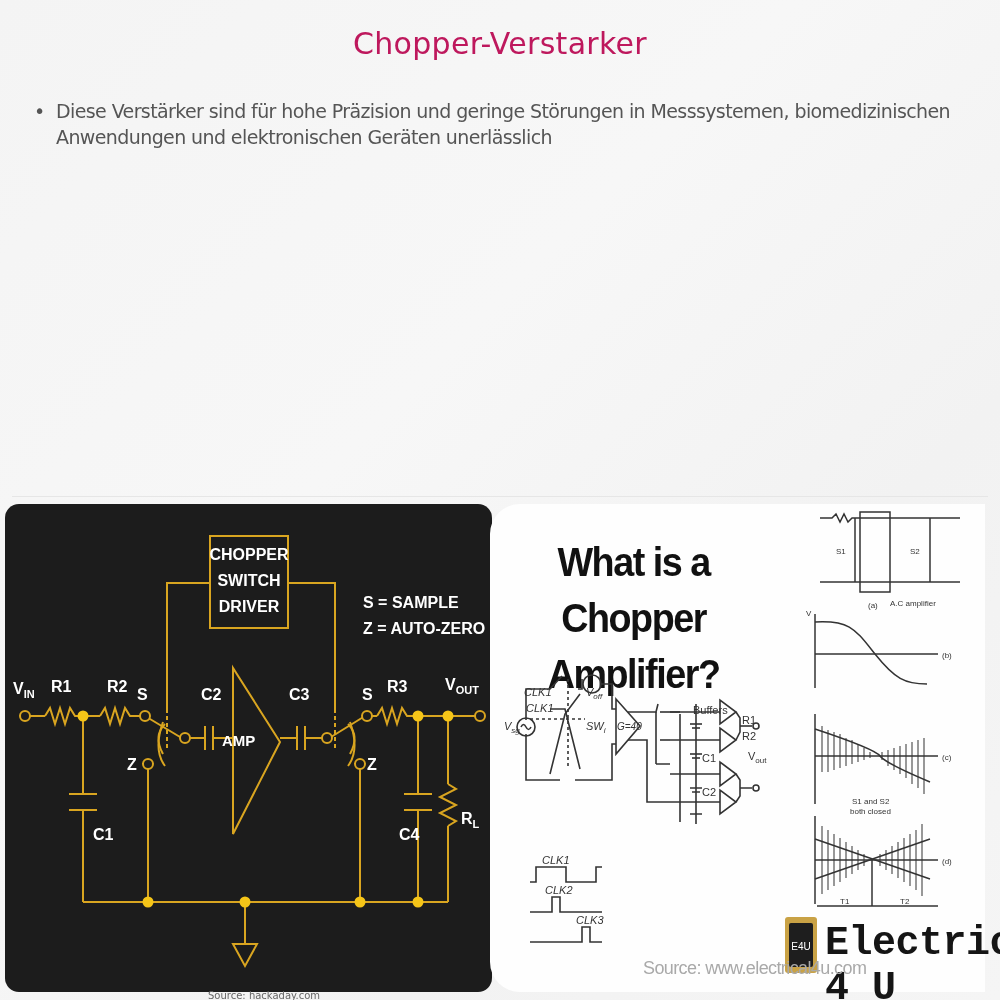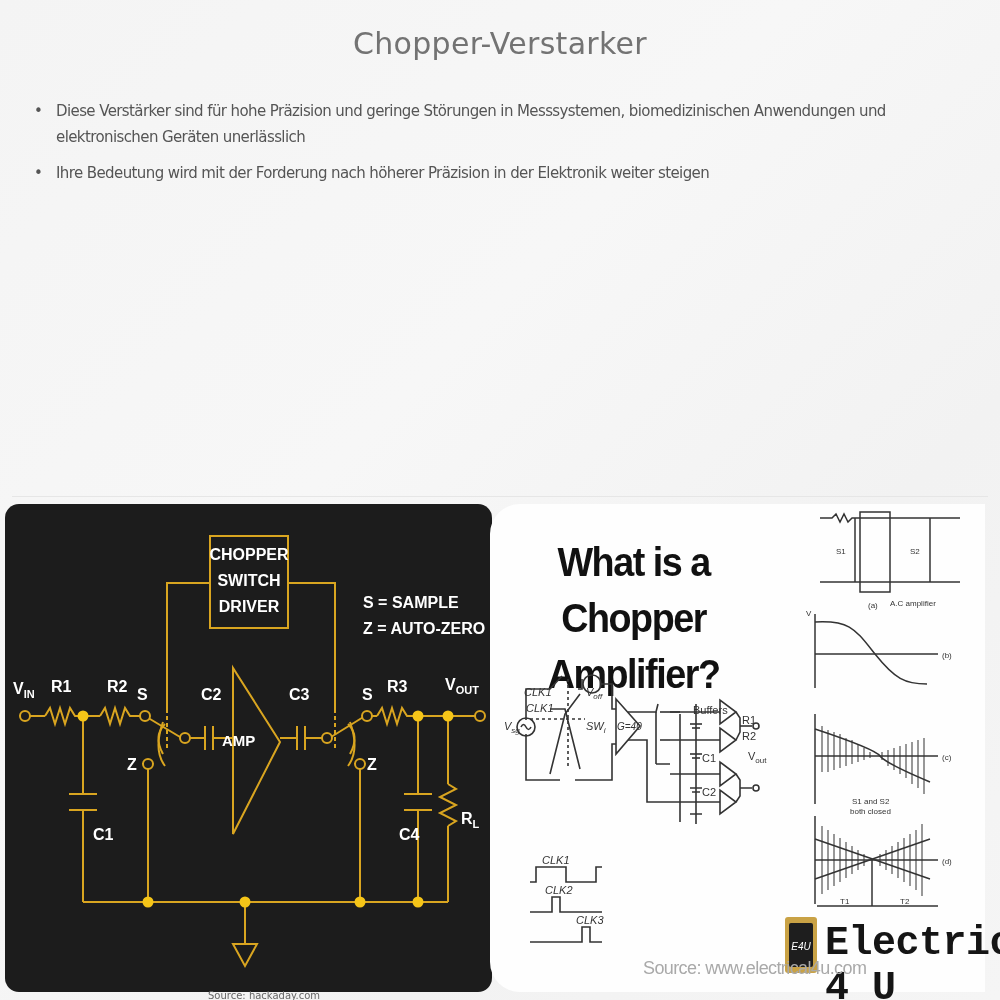--- a/index.html
+++ b/index.html
@@ -4,53 +4,52 @@
 <style>
   html, body { margin: 0; padding: 0; }
   body {
     width: 1000px; height: 1000px; overflow: hidden; position: relative;
     background: linear-gradient(135deg, #f4f4f4 0%, #f7f7f7 40%, #f2f2f2 70%, #f5f5f5 100%);
     font-family: "DejaVu Sans", "Liberation Sans", sans-serif;
     color: #555;
   }
   .title {
     position: absolute; top: 26px; left: 0; width: 1000px; text-align: center;
-    font-size: 30px; color: #737373; letter-spacing: 0.3px;
+    font-size: 30px; color: #be185d; letter-spacing: 0.3px;
   }
   .bullets { position: absolute; top: 98px; left: 34px; width: 940px; margin: 0; padding: 0; list-style: none; }
   .bullets li { position: relative; padding-left: 22px; font-size: 22px; line-height: 26px; color: #555; margin-bottom: 10px; }
   .bullets li::before { content: "•"; position: absolute; left: 0; top: 0; color: #555; }
-  .bullets li.condensed { font-size: 15px; letter-spacing: -0.6px; }
+  .bullets li.condensed { font-size: 19px; letter-spacing: -0.6px; }
 
   .divider { position: absolute; top: 496px; left: 12px; width: 976px; height: 1px; background: #e6e6e6; }
 
   .panel-left {
     position: absolute; left: 5px; top: 504px; width: 487px; height: 488px;
     background: #1c1c1c; border-radius: 14px; overflow: hidden;
   }
   .panel-right {
     position: absolute; left: 490px; top: 504px; width: 495px; height: 488px;
     background: #fefefe; border-radius: 30px 0 0 30px; overflow: hidden;
   }
   svg text { font-family: "Liberation Sans", sans-serif; }
   .h-title { position: absolute; left: 24px; top: 30px; font-family: "Liberation Sans", sans-serif; font-weight: bold;
     font-size: 41px; line-height: 56px; color: #111; letter-spacing: -1.6px; text-align: center; width: 260px; transform: scaleX(0.92); transform-origin: left; }
   .src-left { position: absolute; left: 208px; top: 990px; font-size: 10px; color: #666; }
   .src-right { position: absolute; left: 643px; top: 958px; font-size: 18px; color: #a9a9a9; letter-spacing: -0.6px; font-family: "Liberation Sans", sans-serif; }
-  .e4u-logo { position: absolute; left: 783px; top: 915px; font-style: italic; }
+  .e4u-logo { position: absolute; left: 783px; top: 915px; }
   .e4u-text { position: absolute; left: 825px; top: 921px; font-size: 40px; font-weight: bold; color: #151515; font-family: Liberation Mono, monospace; letter-spacing: -0.5px; }
 </style>
 </head>
 <body>
 
 <div class="title">Chopper-Verstarker</div>
 
 <ul class="bullets">
   <li class="condensed">Diese Verstärker sind für hohe Präzision und geringe Störungen in Messsystemen, biomedizinischen Anwendungen und elektronischen Geräten unerlässlich</li>
-  <li class="condensed">Ihre Bedeutung wird mit der Forderung nach höherer Präzision in der Elektronik weiter steigen</li>
 </ul>
 
 <div class="divider"></div>
 
 <div class="panel-left">
   <svg width="487" height="488" viewBox="0 0 487 488">
     <g stroke="#d9a520" stroke-width="2" fill="none">
 
       <rect x="205" y="32" width="78" height="92"></rect>
       <polyline points="205,79 162,79 162,205"></polyline>

